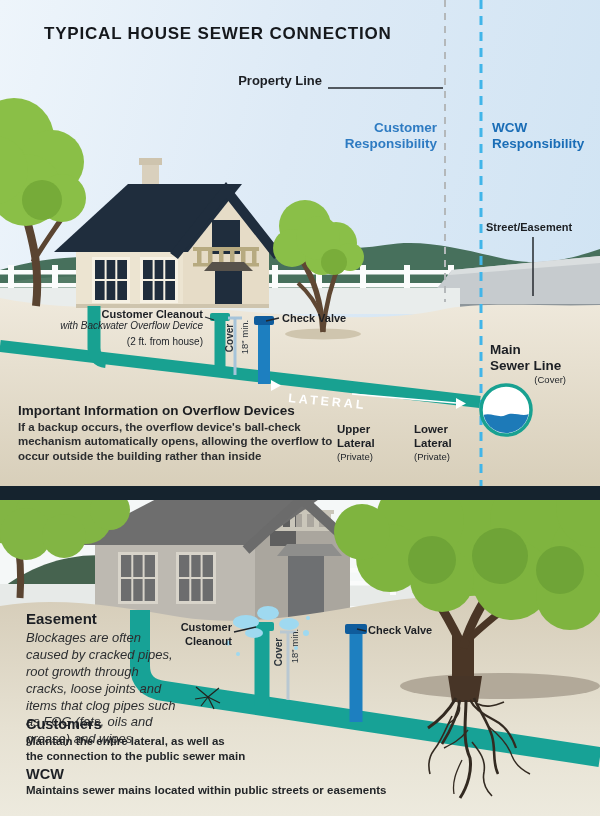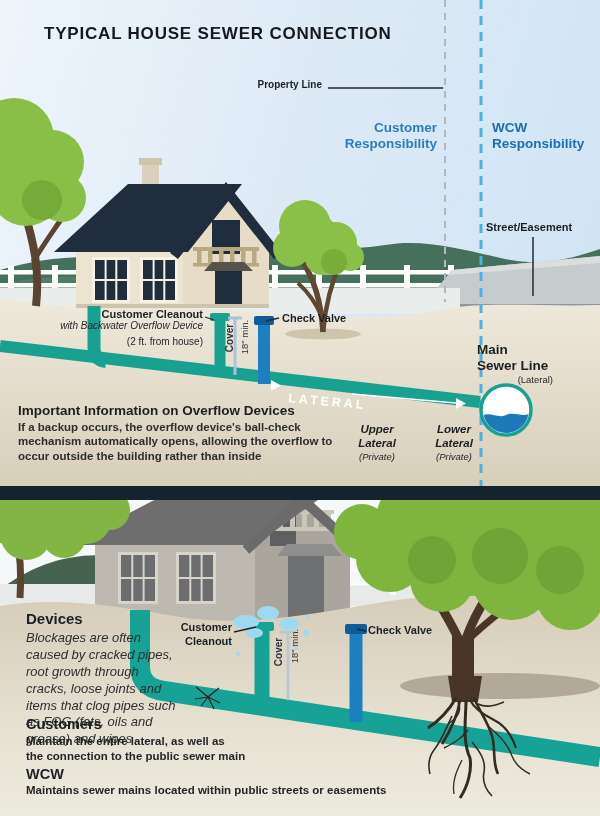--- a/index.html
+++ b/index.html
@@ -6,38 +6,38 @@
   #stage{position:relative;width:600px;height:816px;overflow:hidden;
          font-family:"Liberation Sans",sans-serif;background:#fff;}
   #top-panel{position:absolute;left:0;top:0;width:600px;height:486px;
     background:linear-gradient(105deg,#eef5fb 0%,#ddeaf6 45%,#cfe3f3 100%);}
   #divider{position:absolute;left:0;top:486px;width:600px;height:14px;background:#15232e;}
   #bottom-panel{position:absolute;left:0;top:500px;width:600px;height:316px;background:#f5f8f8;}
   svg{position:absolute;left:0;display:block;}
   .label{position:absolute;color:#1c1f24;}
   .preline{white-space:pre-line;}
   #title{left:44px;top:24px;font-size:17px;font-weight:800;letter-spacing:.8px;color:#15181c;}
-  #prop-line{right:278px;top:79px;font-size:10px;font-weight:700;}
+  #prop-line{right:278px;top:73px;font-size:13px;font-weight:700;}
   #cust-resp{right:163px;top:120px;width:130px;text-align:right;font-size:13.5px;font-weight:700;
              color:#2e7bc2;line-height:1.22;}
   #wcw-resp{left:492px;top:120px;width:110px;font-size:13.5px;font-weight:700;color:#1a6db6;line-height:1.22;}
   #street{left:486px;top:221px;font-size:11px;font-weight:700;color:#1b1e22;}
   #cleanout-top{right:397px;top:308px;width:150px;text-align:right;}
   .lbl-title{font-size:11px;font-weight:700;}
   .lbl-sub{font-size:10px;font-style:italic;line-height:1.18;color:#23272c;}
   .lbl-note{font-size:10px;margin-top:4px;color:#23272c;}
   .rot{position:absolute;width:70px;height:12px;line-height:12px;text-align:center;
        transform:rotate(-90deg);}
   #cover-top{left:195px;top:332px;font-size:10px;font-weight:700;color:#27313a;}
   #depth-top{left:210px;top:331px;font-size:9.5px;color:#2c343c;}
   #checkvalve-top{left:282px;top:312px;font-size:11px;font-weight:700;}
-  #main-sewer{left:477px;top:342px;width:80px;}
+  #main-sewer{left:490px;top:342px;width:80px;}
   .ms-line{font-size:13.5px;font-weight:700;line-height:1.18;}
   .ms-note{font-size:9.5px;text-align:right;width:76px;color:#23272c;}
-  .lat-label{position:absolute;width:80px;text-align:center;font-size:11.5px;font-weight:700;line-height:1.2;font-style:italic;}
+  .lat-label{position:absolute;width:80px;text-align:left;font-size:11.5px;font-weight:700;line-height:1.2;}
   .lat-note{font-size:9.5px;font-weight:400;color:#23272c;}
   #upper-lat{left:337px;top:423px;}
   #lower-lat{left:414px;top:423px;}
   #info-h{left:18px;top:403px;font-size:13.5px;font-weight:800;color:#1d1f22;}
   #info-b{left:18px;top:420px;width:328px;font-size:11.5px;font-weight:600;line-height:1.26;color:#2c2e30;}
   #problems-h{left:26px;top:610px;font-size:15px;font-weight:800;}
   #problems-b{left:26px;top:630px;width:156px;font-size:13px;font-style:italic;line-height:1.3;color:#2c2e30;}
   #cleanout-b{right:368px;top:621px;width:120px;text-align:right;font-size:11px;font-weight:700;line-height:1.25;}
   #cover-b{left:244px;top:646px;font-size:10px;font-weight:700;color:#27313a;}
   #depth-b{left:260px;top:640px;font-size:9.5px;color:#2c343c;}
@@ -205,21 +205,21 @@
       <div class="lbl-note">(2 ft. from house)</div>
     </div>
 
     <div class="label rot" id="cover-top">Cover</div>
     <div class="label rot" id="depth-top">18" min.</div>
     <div class="label" id="checkvalve-top">Check Valve</div>
 
     <div class="label" id="main-sewer">
       <div class="ms-line">Main</div>
       <div class="ms-line">Sewer Line</div>
-      <div class="ms-note">(Lateral)</div>
+      <div class="ms-note">(Cover)</div>
     </div>
 
     <div class="label lat-label" id="upper-lat">
       <div class="preline">Upper
 Lateral</div>
       <div class="lat-note">(Private)</div>
     </div>
     <div class="label lat-label" id="lower-lat">
       <div class="preline">Lower
 Lateral</div>
@@ -379,21 +379,21 @@
         </g>
 
         <g stroke="#1f2328" stroke-width="1.3">
           <line x1="234" y1="632" x2="256" y2="627"></line>
           <line x1="366" y1="631" x2="357" y2="629"></line>
         </g>
       </g>
     </svg>
   </div>
 
-  <div class="label" id="problems-h">Devices</div>
+  <div class="label" id="problems-h">Easement</div>
   <div class="label" id="problems-b">Blockages are often caused by cracked pipes, root growth through cracks, loose joints and items that clog pipes such as FOG (fats, oils and grease) and wipes</div>
   <div class="label preline" id="cleanout-b">Customer
 Cleanout</div>
   <div class="label rot" id="cover-b">Cover</div>
   <div class="label rot" id="depth-b">18" min.</div>
   <div class="label" id="checkvalve-b">Check Valve</div>
   <div class="label" id="customers-h">Customers</div>
   <div class="label preline" id="customers-b">Maintain the entire lateral, as well as
 the connection to the public sewer main</div>
   <div class="label" id="wcw-h">WCW</div>

